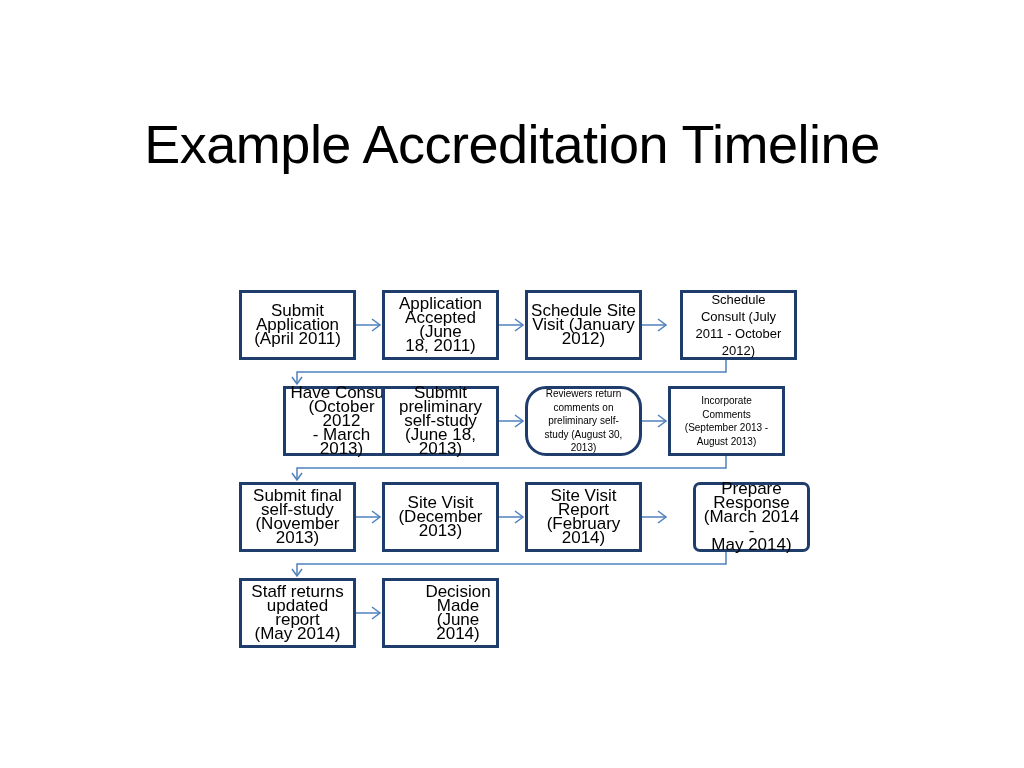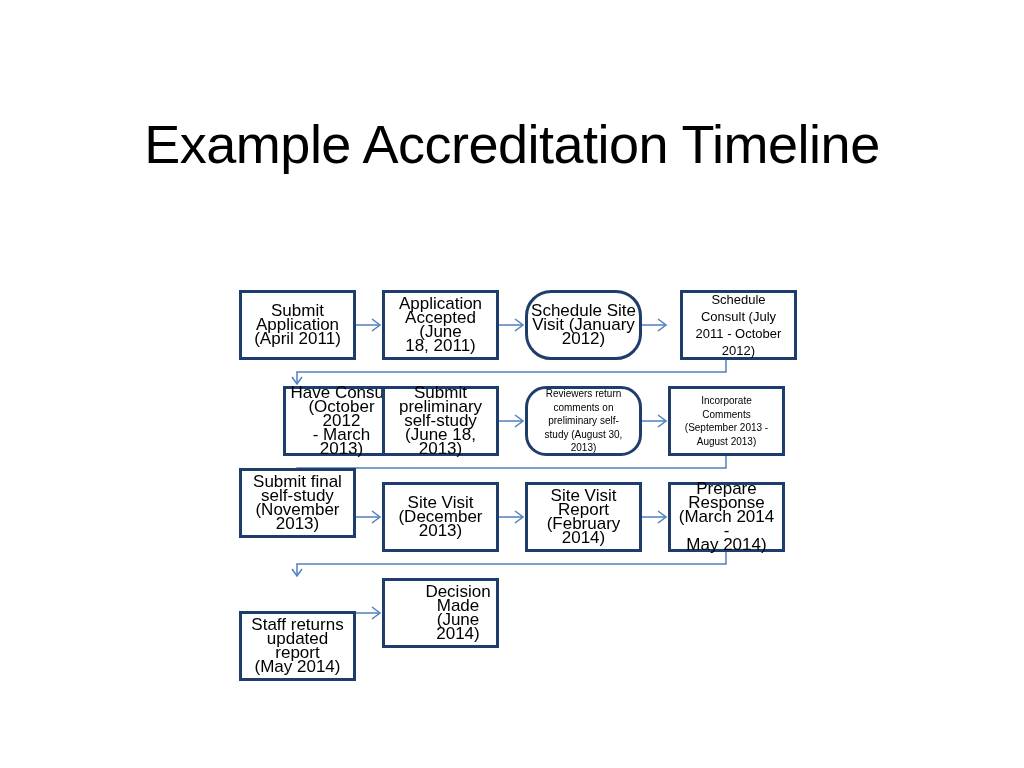--- a/index.html
+++ b/index.html
@@ -134,21 +134,21 @@
   <div class="step-box" style="left:239px; top:290px;">
     <span class="step-text">Submit
 Application
 (April 2011)</span>
   </div>
   <div class="step-box" style="left:382px; top:290px;">
     <span class="step-text">Application
 Accepted (June
 18, 2011)</span>
   </div>
-  <div class="step-box" style="left:525px; top:290px;border-radius:26px;">
+  <div class="step-box" style="left:525px; top:290px;">
     <span class="step-text">Schedule Site
 Visit (January
 2012)</span>
   </div>
   <div class="step-box" style="left:680px; top:290px;">
     <span class="step-text" style="line-height:17px; font-size:13px;">Schedule
 Consult (July
 2011 - October
 2012)</span>
   </div>
@@ -171,45 +171,45 @@
 study (August 30,
 2013)</span>
   </div>
   <div class="step-box" style="left:668px; top:386px;">
     <span class="step-text small">Incorporate
 Comments
 (September 2013 -
 August 2013)</span>
   </div>
 
-  <div class="step-box" style="left:239px; top:468px;">
+  <div class="step-box" style="left:239px; top:482px;">
     <span class="step-text">Submit final
 self-study
 (November
 2013)</span>
   </div>
   <div class="step-box" style="left:382px; top:482px;">
     <span class="step-text">Site Visit
 (December
 2013)</span>
   </div>
   <div class="step-box" style="left:525px; top:482px;">
     <span class="step-text">Site Visit
 Report
 (February
 2014)</span>
   </div>
-  <div class="step-box" style="left:668px; top:482px;">
+  <div class="step-box" style="left:693px; top:482px;border-radius:7px;">
     <span class="step-text">Prepare
 Response
 (March 2014 -
 May 2014)</span>
   </div>
 
-  <div class="step-box" style="left:239px; top:578px;margin-top:33px;">
+  <div class="step-box" style="left:239px; top:578px;">
     <span class="step-text">Staff returns
 updated report
 (May 2014)</span>
   </div>
   <div class="step-box" style="left:382px; top:578px;padding-left:38px;">
     <span class="step-text">Decision Made
 (June 2014)</span>
   </div>
 
 </div>

